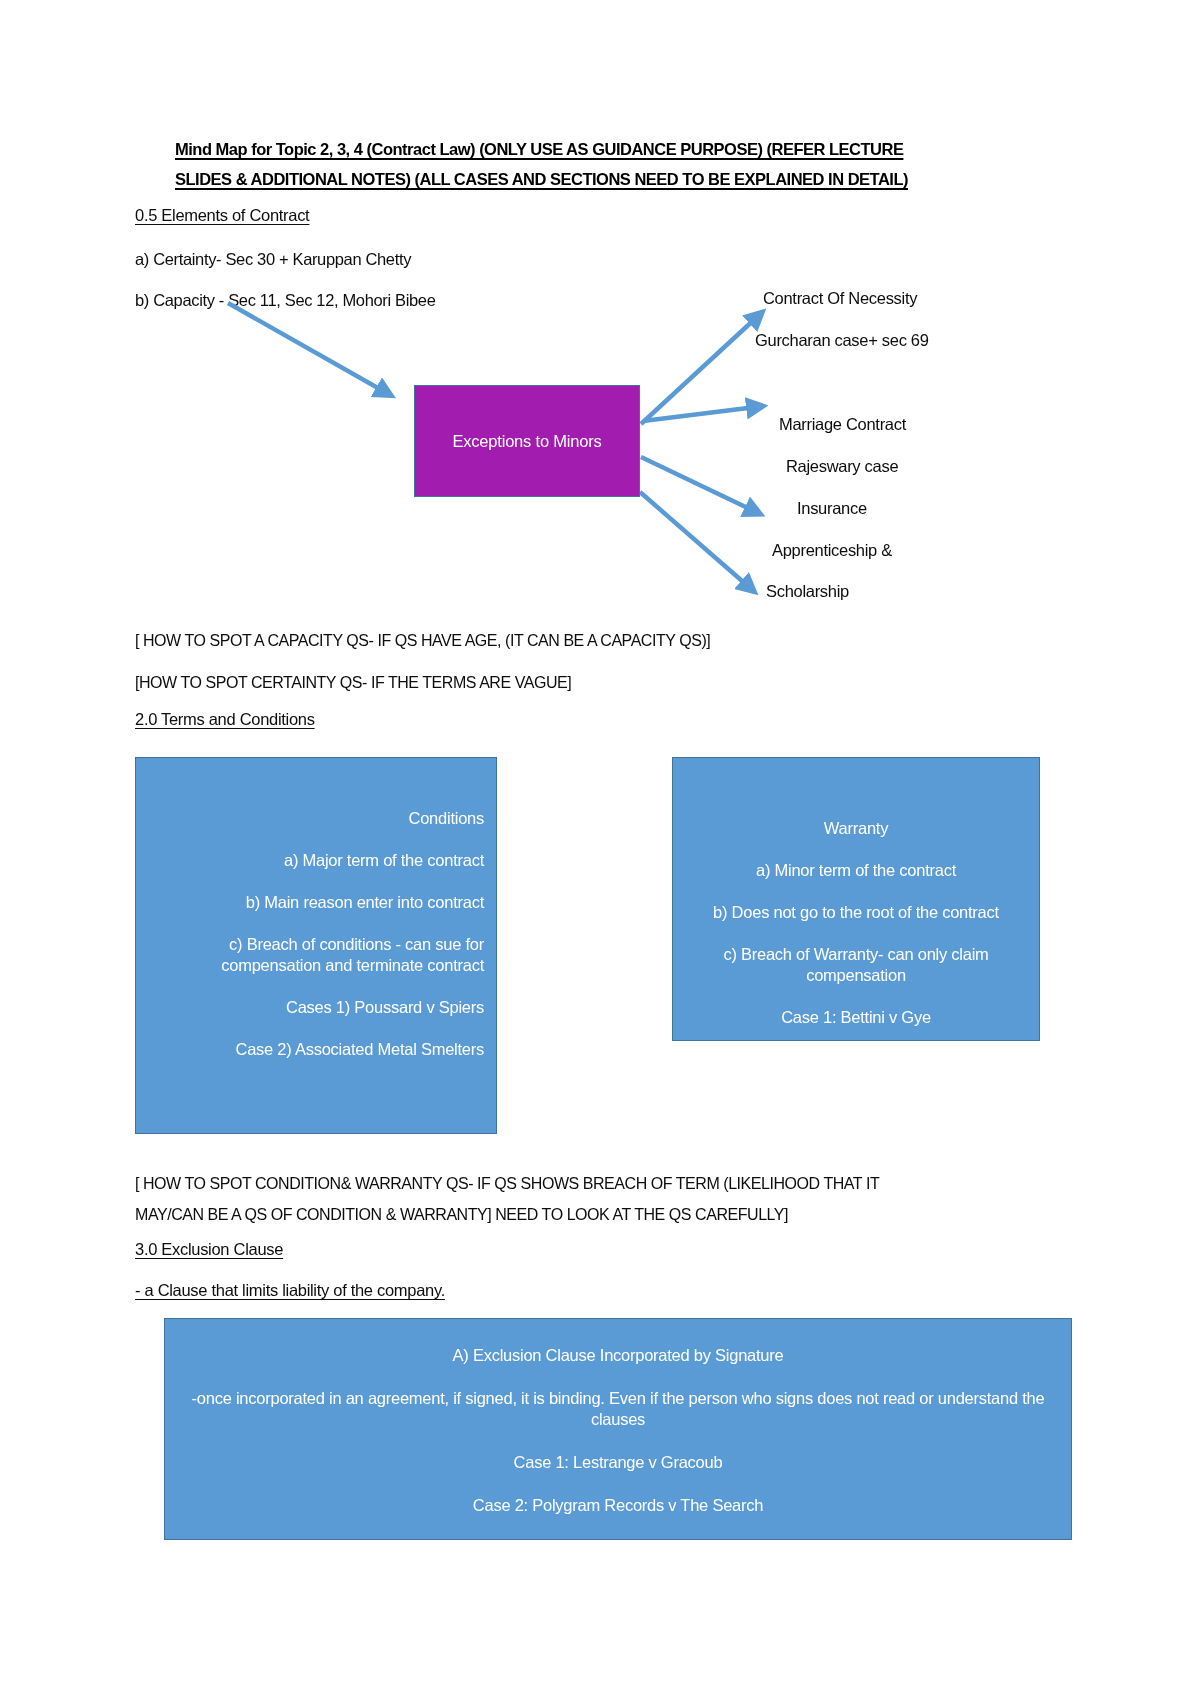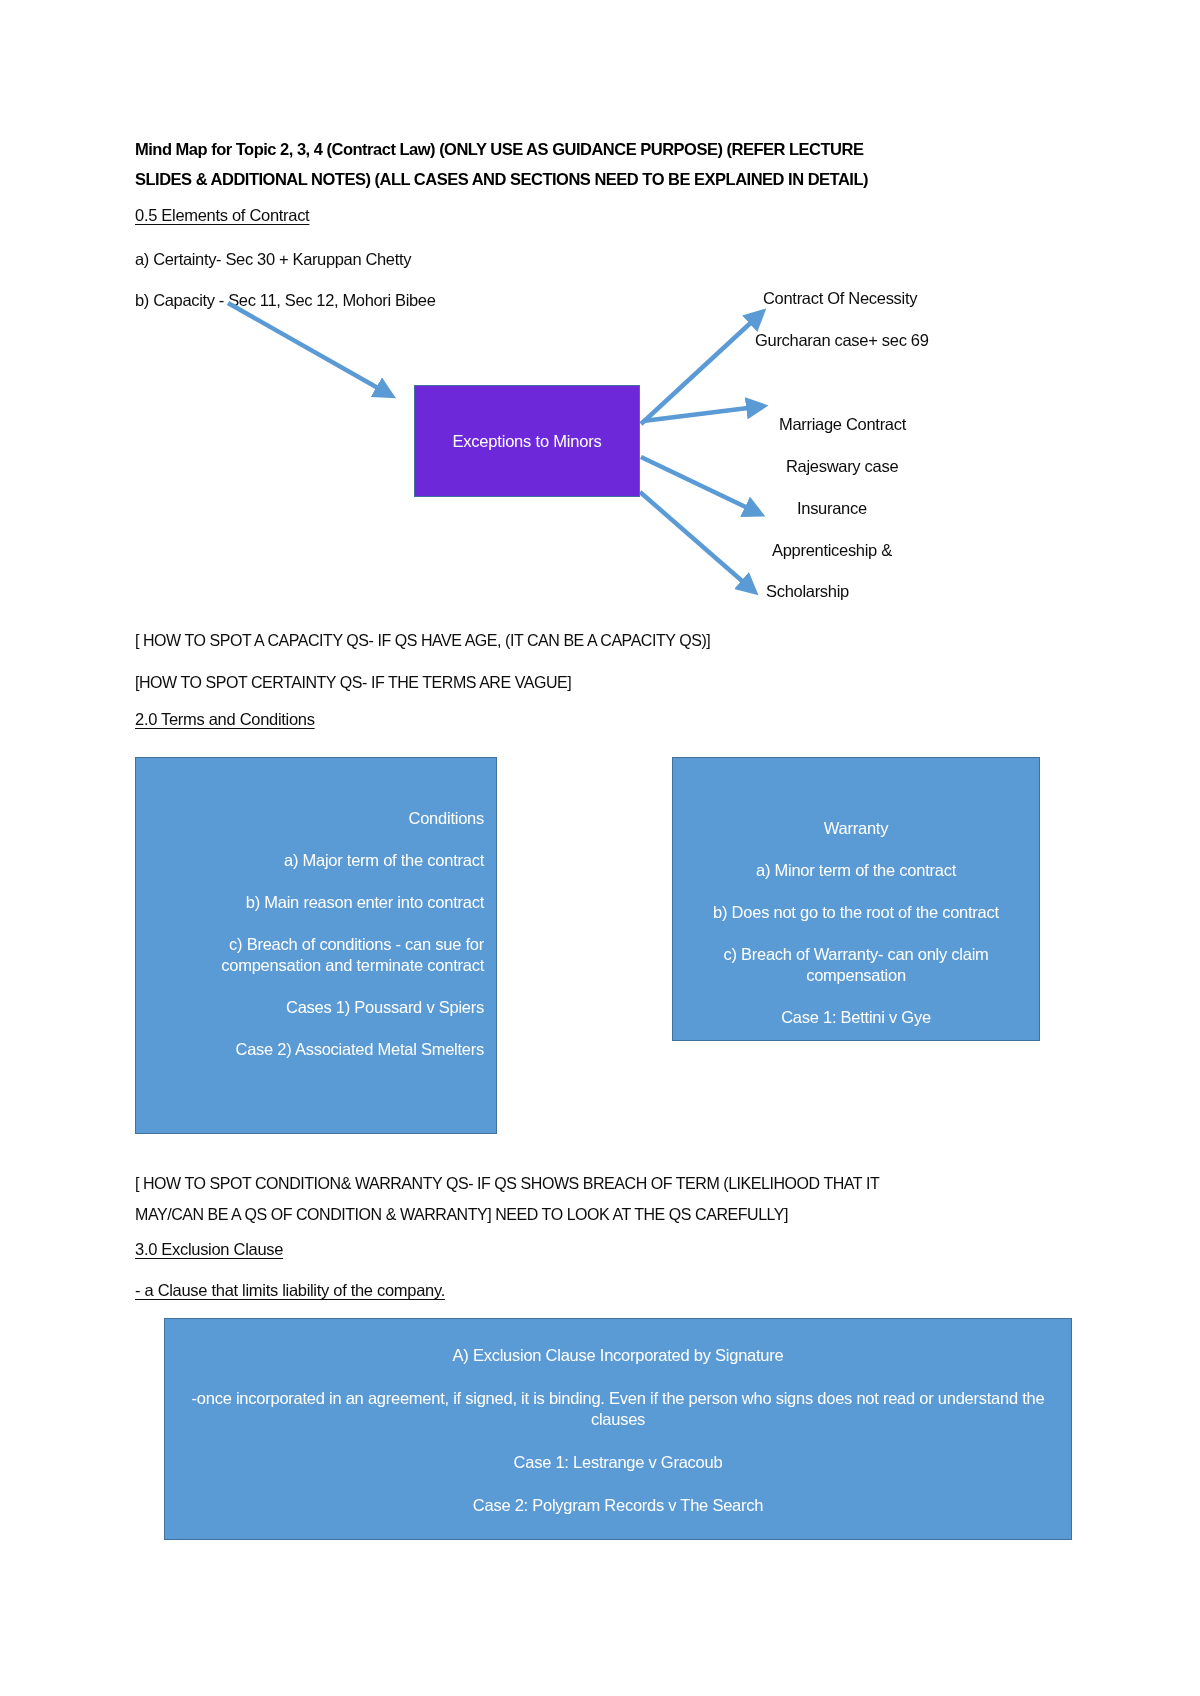--- a/index.html
+++ b/index.html
@@ -29,22 +29,24 @@
     left: 135px;
     top: 134px;
     width: 812px;
     font-size: 16.5px;
     line-height: 30px;
     font-weight: bold;
     letter-spacing: -0.5px;
     color: #000;
   }
   .title span {
+    text-decoration: underline;
     text-decoration-thickness: 1.6px;
     text-underline-offset: 3px;
+    margin-left: 40px;
   }
 
   .heading {
     position: absolute;
     left: 135px;
     font-size: 16.5px;
     letter-spacing: -0.3px;
     color: #0d0d0d;
   }
   .heading span {
@@ -80,21 +82,21 @@
     height: 1696px;
     pointer-events: none;
   }
 
   .mm-node {
     position: absolute;
     left: 414px;
     top: 385px;
     width: 226px;
     height: 112px;
-    background: #6d28d9;
+    background: #a21caf;
     border: 1.5px solid #41719c;
     box-sizing: border-box;
     display: flex;
     align-items: center;
     justify-content: center;
     color: #ffffff;
     font-size: 16.5px;
     letter-spacing: -0.2px;
   }
 

